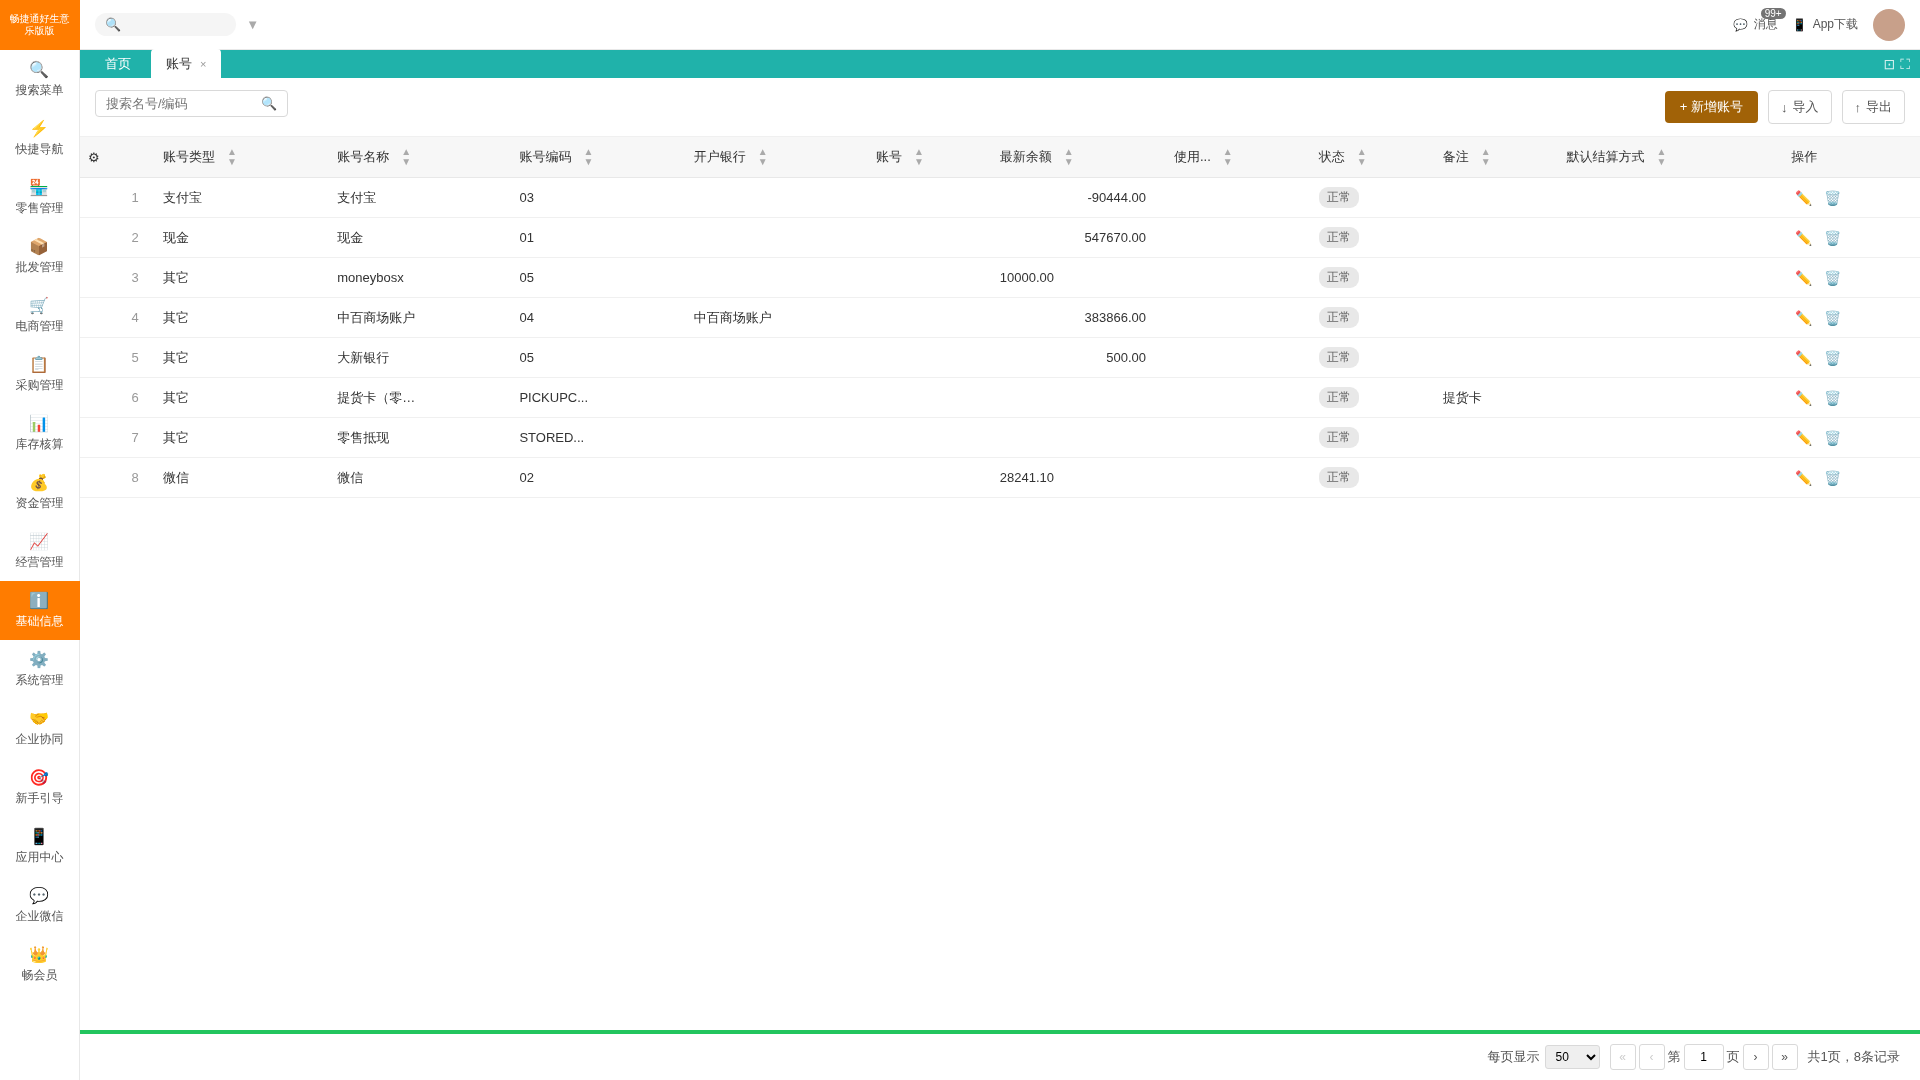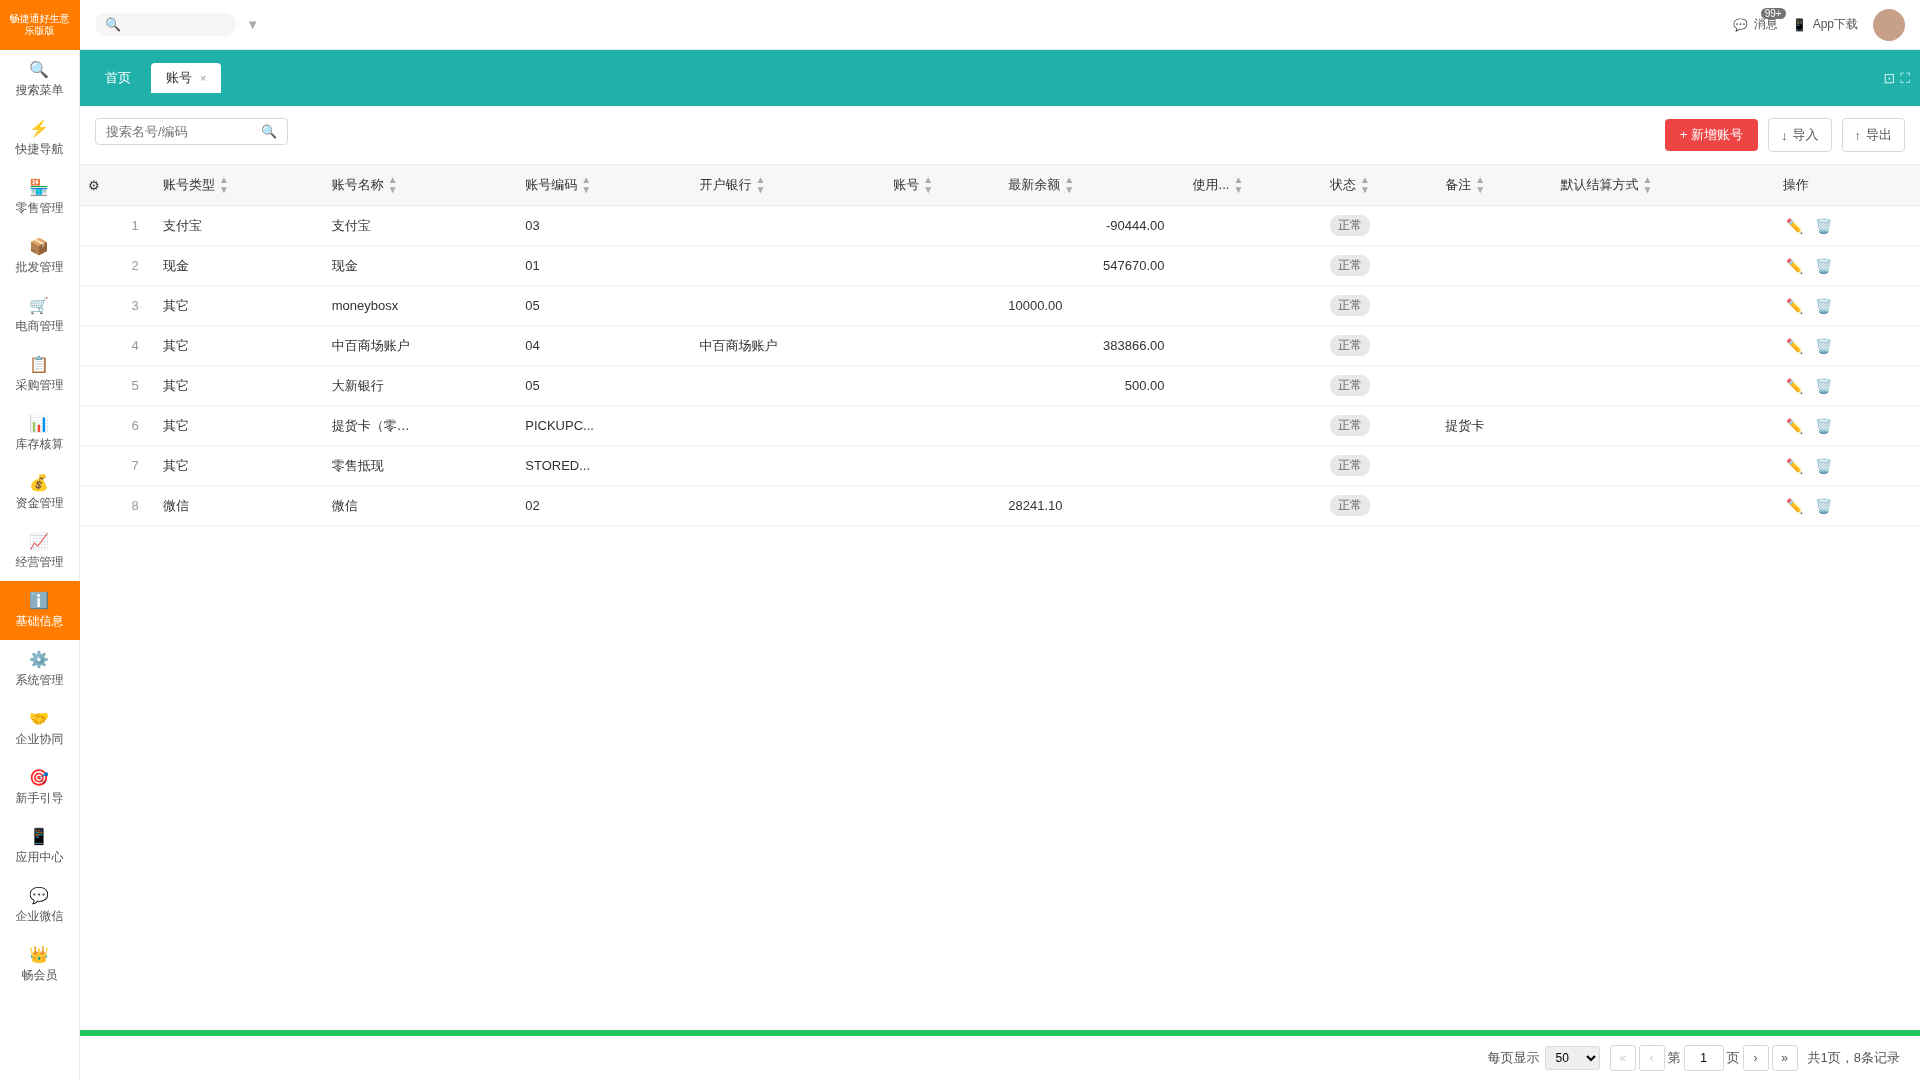--- a/index.html
+++ b/index.html
@@ -21,54 +21,54 @@
     .topbar-left { display: flex; align-items: center; gap: 10px; }
     .topbar-search { display: flex; align-items: center; background: #f5f5f5; border-radius: 15px; padding: 4px 10px; gap: 5px; }
     .topbar-search input { border: none; background: transparent; outline: none; font-size: 12px; width: 100px; }
     .topbar-right { display: flex; align-items: center; gap: 15px; }
     .topbar-msg { display: flex; align-items: center; gap: 5px; font-size: 12px; color: #555; position: relative; cursor: pointer; }
     .badge { position: absolute; top: -8px; right: -8px; background: #737373; color: white; font-size: 10px; border-radius: 8px; padding: 0 4px; min-width: 16px; text-align: center; }
     .topbar-app { display: flex; align-items: center; gap: 5px; font-size: 12px; color: #555; cursor: pointer; }
     .avatar { width: 32px; height: 32px; border-radius: 50%; background: #d9d9d9; overflow: hidden; cursor: pointer; }
 
     
-    .tabbar { height: 56px; background: #20b2aa; display: flex; align-items: center; padding: 0 10px; gap: 5px; flex-shrink: 0; }
+    .tabbar { height: 28px; background: #20b2aa; display: flex; align-items: center; padding: 0 10px; gap: 5px; flex-shrink: 0; }
     .tab { height: 30px; padding: 0 15px; border-radius: 4px 4px 0 0; display: flex; align-items: center; gap: 8px; cursor: pointer; font-size: 13px; color: white; }
     .tab.active { background: white; color: #333; }
     .tab-close { font-size: 11px; color: #999; cursor: pointer; }
     .tab-expand { margin-left: auto; color: white; font-size: 16px; display: flex; align-items: center; gap: 5px; }
 
     
     .content { flex: 1; background: white; overflow: hidden; display: flex; flex-direction: column; }
 
     
     .toolbar { padding: 12px 15px; display: flex; align-items: flex-start; justify-content: space-between; border-bottom: 1px solid #f0f0f0; }
     .toolbar-left { display: flex; align-items: center; gap: 10px; }
     .search-box { display: flex; align-items: center; border: 1px solid #d9d9d9; border-radius: 4px; padding: 5px 10px; gap: 5px; background: white; }
     .search-box input { border: none; outline: none; font-size: 13px; width: 150px; }
     .toolbar-right { display: flex; align-items: center; gap: 10px; }
-    .btn-primary { background: #ef4444; color: white; border: none; border-radius: 4px; padding: 7px 15px; cursor: pointer; font-size: 13px; display: flex; align-items: center; gap: 5px; }
+    .btn-primary { background: #a16207; color: white; border: none; border-radius: 4px; padding: 7px 15px; cursor: pointer; font-size: 13px; display: flex; align-items: center; gap: 5px; }
     .btn-outline { background: white; color: #555; border: 1px solid #d9d9d9; border-radius: 4px; padding: 7px 12px; cursor: pointer; font-size: 13px; display: flex; align-items: center; gap: 5px; }
 
     
     .table-container { flex: 1; overflow: auto; }
     table { width: 100%; border-collapse: collapse; }
     thead tr { background: #f7f7f7; }
     th { padding: 10px 8px; text-align: left; font-weight: normal; color: #333; font-size: 13px; border-bottom: 1px solid #e8e8e8; white-space: nowrap; }
     td { padding: 9px 8px; border-bottom: 1px solid #f0f0f0; font-size: 13px; color: #333; white-space: nowrap; }
-    .col-sort { display: flex; align-items: center; gap: 4px; }
+    .col-sort { display: flex; align-items: center; gap: 12px; }
     .sort-icon { color: #aaa; font-size: 10px; display: flex; flex-direction: column; line-height: 1; }
     .status-badge { display: inline-block; background: #f0f0f0; color: #555; border-radius: 9px; padding: 2px 8px; font-size: 12px; }
     .status-normal { background: #e8e8e8; color: #666; }
     .action-btn { background: none; border: none; cursor: pointer; color: #aaa; font-size: 14px; padding: 2px 4px; }
     th.num-col { width: 40px; text-align: center; }
     td.num-col { text-align: center; color: #999; }
 
     
-    .pagination { height: 50px; display: flex; align-items: center; justify-content: flex-end; padding: 0 20px; gap: 10px; border-top: 6px solid #22c55e; font-size: 13px; color: #555; }
+    .pagination { height: 50px; display: flex; align-items: center; justify-content: flex-end; padding: 0 20px; gap: 10px; border-top: 4px solid #22c55e; font-size: 13px; color: #555; }
     .pagination-page-size { display: flex; align-items: center; gap: 5px; }
     .page-size-select { border: 1px solid #d9d9d9; border-radius: 3px; padding: 3px 6px; font-size: 12px; cursor: pointer; }
     .page-nav { display: flex; align-items: center; gap: 3px; }
     .page-nav button { background: none; border: 1px solid #d9d9d9; border-radius: 3px; width: 26px; height: 26px; cursor: pointer; font-size: 12px; display: flex; align-items: center; justify-content: center; color: #555; }
     .page-nav button:disabled { color: #ccc; cursor: not-allowed; }
     .page-input { border: 1px solid #d9d9d9; border-radius: 3px; width: 40px; height: 26px; text-align: center; font-size: 12px; }
   </style>
 </head>
 <body>
 

